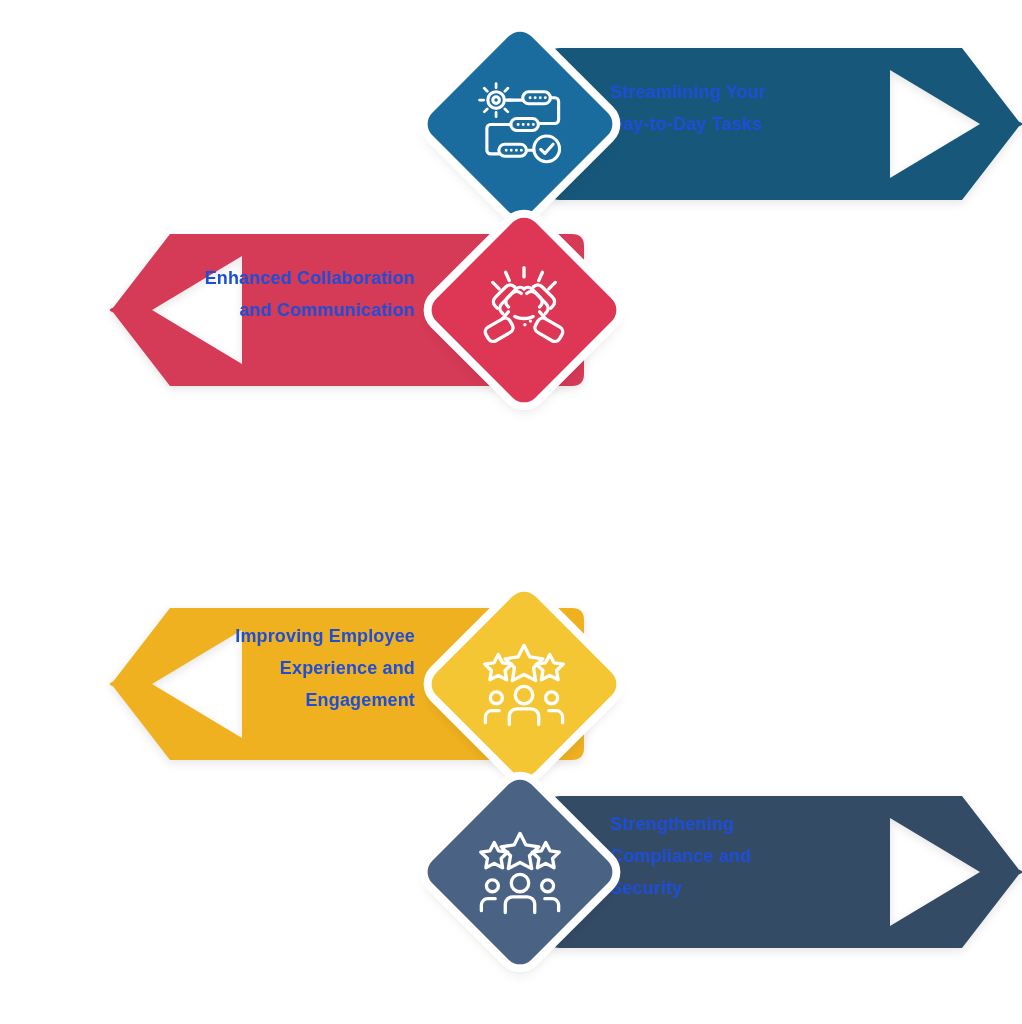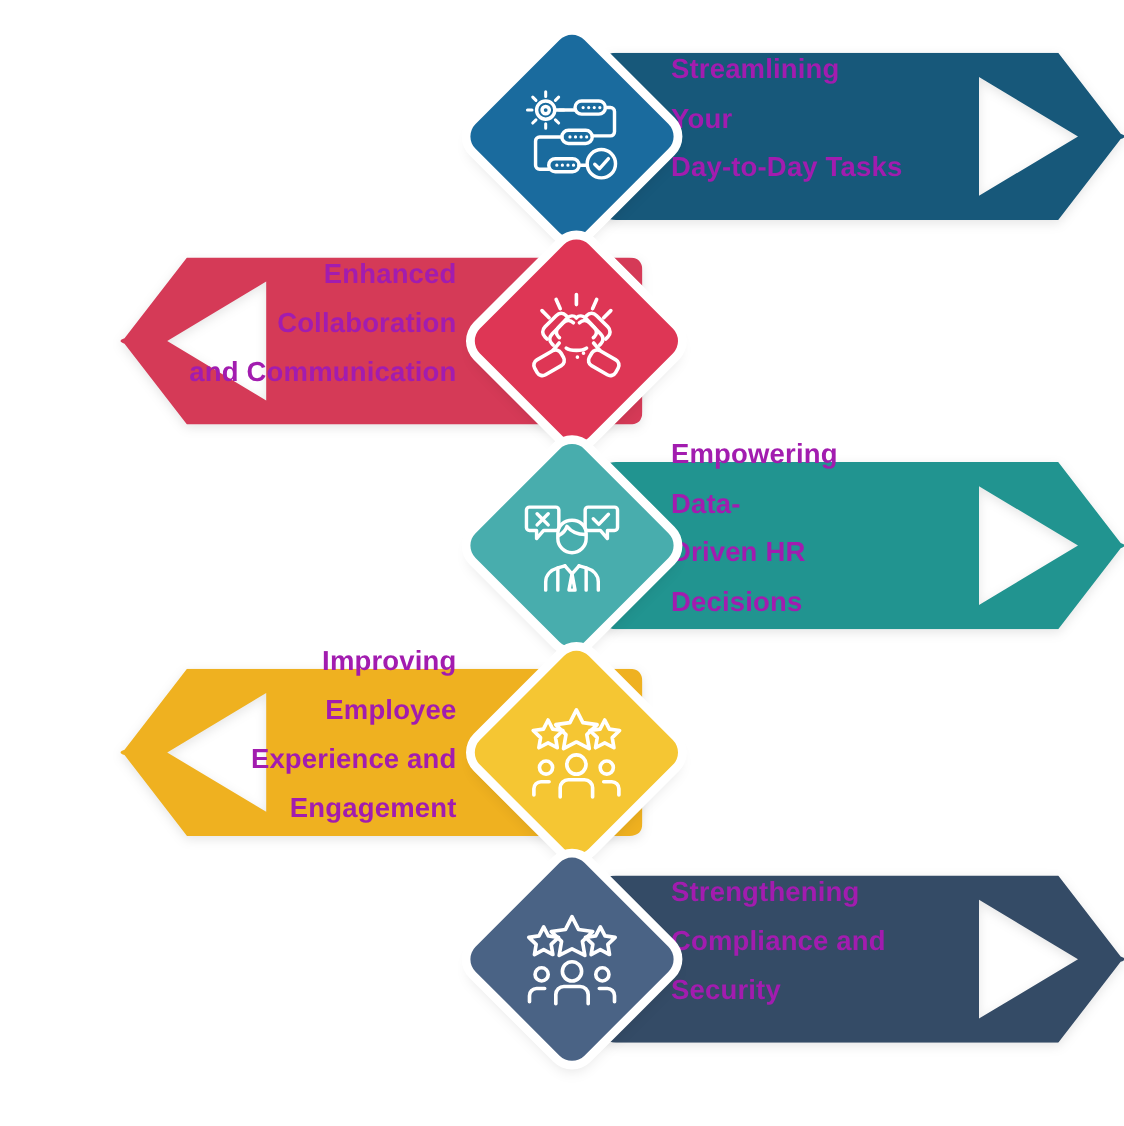--- a/index.html
+++ b/index.html
@@ -35,22 +35,22 @@
   }
   .banner svg { display: block; width: 100%; height: 100%; }
 
   .banner-text {
     position: absolute;
     top: 0;
     height: 152px;
     display: flex;
     flex-direction: column;
     justify-content: center;
-    color: #a21caf;
-    font-size: 25px;
+    color: #1d4ed8;
+    font-size: 18px;
     font-weight: 700;
     line-height: 1.78;
     letter-spacing: 0.15px;
     white-space: pre-line;
   }
 
   
   .row.dir-right .banner { left: 548px; }
   .row.dir-right .banner-text {
     left: 610px;
@@ -131,37 +131,20 @@
           <path d="M 466 0 H 64 L 7.199999999999999 73.6 Q 0 76 7.199999999999999 78.4 L 64 152 H 466 Q 478 152 478 140 V 12 Q 478 0 466 0 Z M 136 22 L 46 76 L 136 130 Z" fill="#D53A57" fill-rule="evenodd"></path>
         </svg>
       </div>
       <div class="banner-text">Enhanced Collaboration
 and Communication</div>
       <div class="diamond-wrap">
         <div class="diamond" style="background: rgb(222, 54, 85);"></div>
         <div class="diamond-icon">
           <svg viewBox="0 0 100 100">
             <use href="#sym-handshake-icon"></use>
-          </svg>
-        </div>
-      </div>
-    </div>
-    <div class="row dir-right" style="top: 404px;">
-      <div class="banner">
-        <svg viewBox="0 0 478 152" preserveAspectRatio="none">
-          <path d="M 12 0 H 414 L 470.8 73.6 Q 478 76 470.8 78.4 L 414 152 H 12 Q 0 152 0 140 V 12 Q 0 0 12 0 Z M 342 22 L 432 76 L 342 130 Z" fill="#219490" fill-rule="evenodd"></path>
-        </svg>
-      </div>
-      <div class="banner-text">Empowering Data-
-Driven HR Decisions</div>
-      <div class="diamond-wrap">
-        <div class="diamond" style="background: rgb(72, 173, 173);"></div>
-        <div class="diamond-icon">
-          <svg viewBox="0 0 100 100">
-            <use href="#sym-person-feedback-bubbles-icon"></use>
           </svg>
         </div>
       </div>
     </div>
     <div class="row dir-left" style="top: 592px; padding-left: 20px;">
       <div class="banner">
         <svg viewBox="0 0 478 152" preserveAspectRatio="none">
           <path d="M 466 0 H 64 L 7.199999999999999 73.6 Q 0 76 7.199999999999999 78.4 L 64 152 H 466 Q 478 152 478 140 V 12 Q 478 0 466 0 Z M 136 22 L 46 76 L 136 130 Z" fill="#EFB120" fill-rule="evenodd"></path>
         </svg>
       </div>

